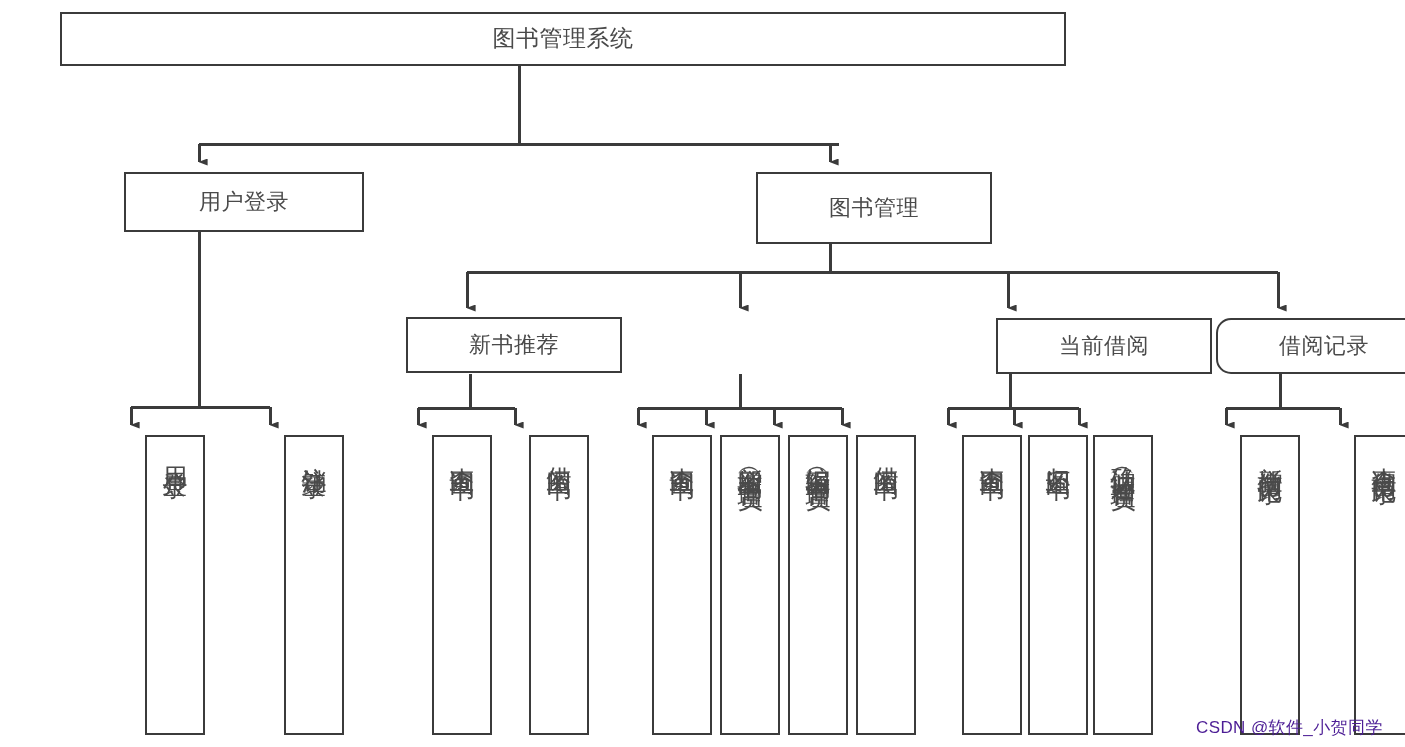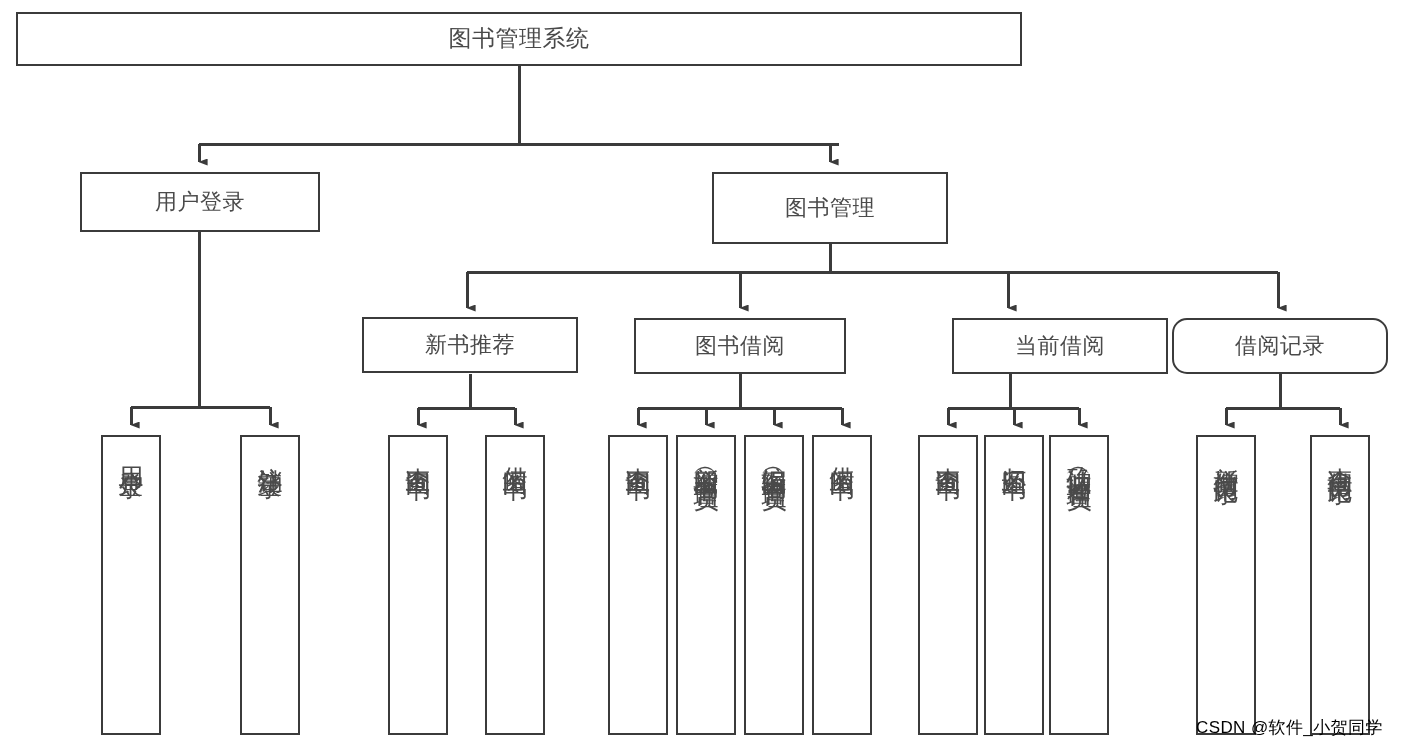--- a/index.html
+++ b/index.html
@@ -34,20 +34,21 @@
 
   .node {
     position: absolute;
     box-sizing: border-box;
     background: #ffffff;
     border: 2px solid #3b3b3b;
     display: flex;
     align-items: center;
     justify-content: center;
     color: #4a4a4a;
+    margin-left: 44px;
   }
 
   .node .label {
     display: block;
     text-align: center;
     line-height: 1.12;
     white-space: nowrap;
   }
 
   
@@ -73,21 +74,21 @@
     line-height: 1.0;
     letter-spacing: 3px;
     white-space: nowrap;
   }
 
   .watermark {
     position: absolute;
     left: 1196px;
     top: 716px;
     font-size: 17px;
-    color: #000000;
+    color: #4c1d95;
     white-space: nowrap;
     letter-spacing: 0.4px;
   }
 </style>
 </head>
 <body>
 
 <div id="diagram-root">
 
   <svg class="connectors" viewBox="0 0 1405 747" width="1405" height="747" xmlns="http://www.w3.org/2000/svg">
@@ -148,23 +149,20 @@
   <div class="node horiz" style="left:80px; top:172px; width:240px; height:60px;">
     <span class="label">用户登录</span>
   </div>
   <div class="node horiz" style="left:712px; top:172px; width:236px; height:72px;">
     <span class="label">图书管理</span>
   </div>
 
   <div class="node horiz" style="left:362px; top:317px; width:216px; height:56px;">
     <span class="label">新书推荐</span>
   </div>
-  <div class="node horiz" style="left:634px; top:318px; width:212px; height:56px;">
-    <span class="label">图书借阅</span>
-  </div>
   <div class="node horiz" style="left:952px; top:318px; width:216px; height:56px;">
     <span class="label">当前借阅</span>
   </div>
   <div class="node horiz" style="left:1172px; top:318px; width:216px; height:56px;border-radius:15px;">
     <span class="label">借阅记录</span>
   </div>
 
   <div class="node vert" style="left:101px; top:435px; width:60px; height:300px;">
     <span class="label">用户登录</span>
   </div>

